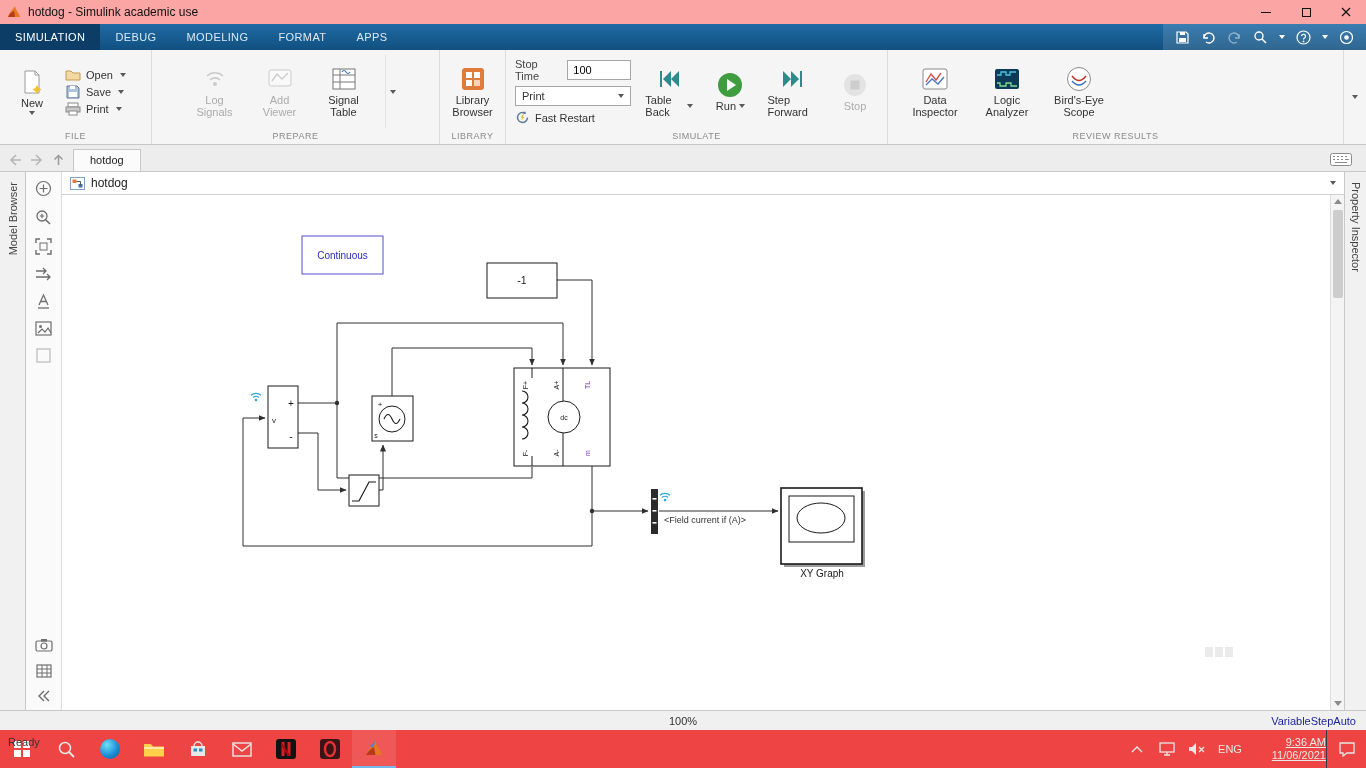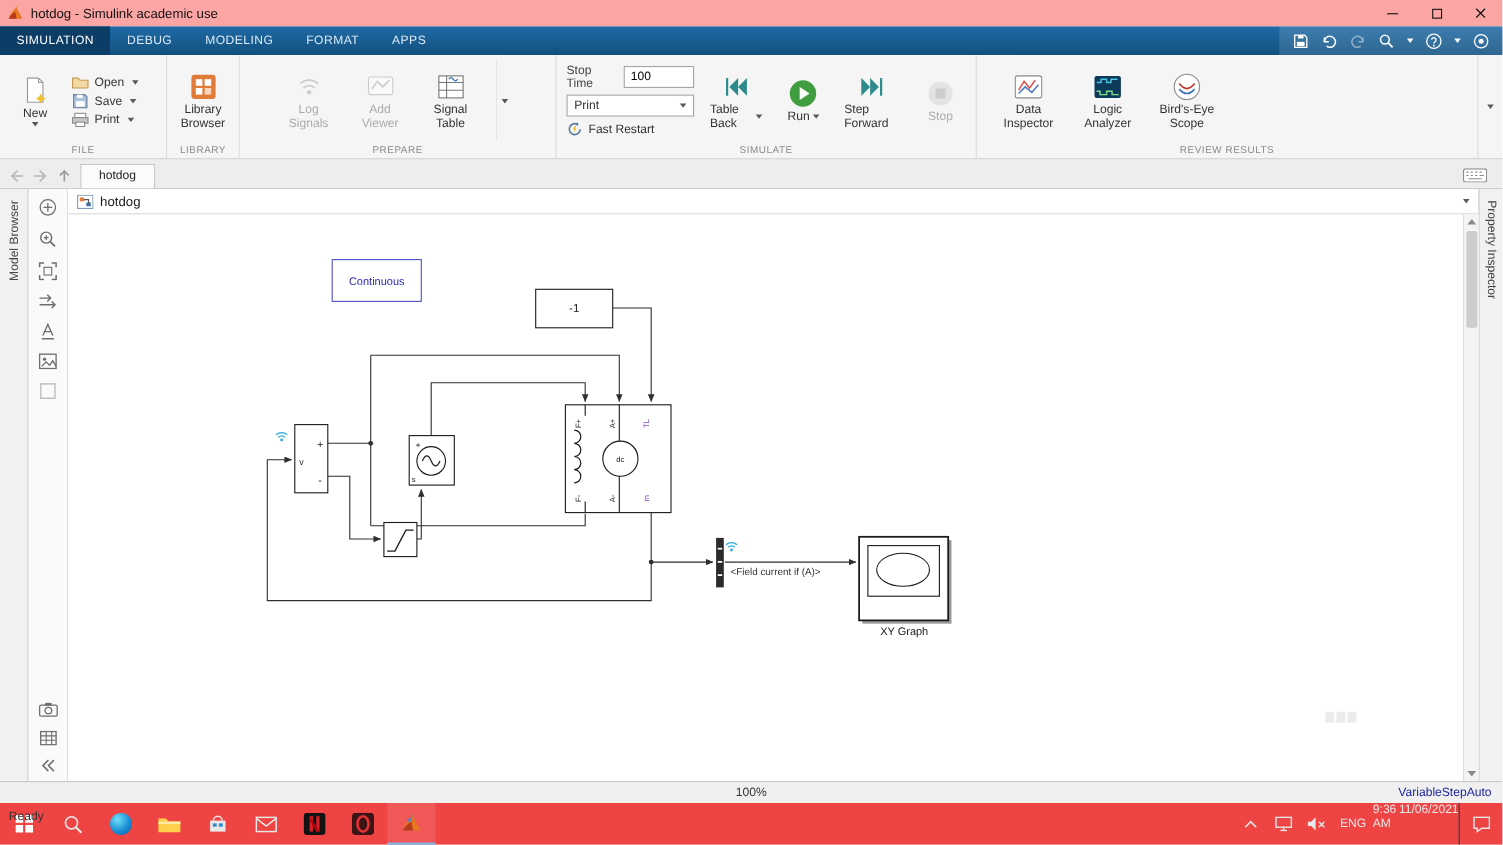--- a/index.html
+++ b/index.html
@@ -79,21 +79,21 @@
   .statusbar .zoom { position:absolute; left:50%; transform:translateX(-50%); }
   .statusbar .right { margin-left:auto; padding-right:10px; color:#181F9E; }
 
   
   .taskbar { height:38px; background:#ef4444; display:flex; align-items:stretch; color:#E8E8E8; }
   .tcell { width:44px; display:flex; align-items:center; justify-content:center; }
   .tcell.active { background:rgba(255,255,255,.10); border-bottom:2px solid #76B9ED; }
   .tray { margin-left:auto; display:flex; align-items:stretch; }
   .tray .tcell { width:30px; }
   .lang { width:36px; display:flex; align-items:center; justify-content:center; font-size:11px; }
-  .clock { width:78px; display:flex; flex-direction:row; align-items:flex-start; justify-content:center; font-size:11px; line-height:13px; }
+  .clock { width:78px; display:flex; flex-direction:column; align-items:flex-end; justify-content:center; font-size:11px; line-height:13px;text-decoration:underline; }
   .notif { width:40px; border-left:1px solid #3A3B40; display:flex; align-items:center; justify-content:center; }
 
   svg text { font-family:"Liberation Sans",sans-serif; }
   .pt { font-size:7px; fill:#1A1A1A; }
   .ptp { font-size:7px; fill:#7A3CC0; }
 </style>
 </head>
 <body>
 
 <div class="titlebar">
@@ -196,65 +196,65 @@
               <rect x="4" y="9" width="8" height="4" fill="#fff" stroke="#8A8A8A"></rect>
             </svg>
           <span>Print</span>
           <i class="car"></i>
         </div>
       </div>
     </div>
     <div class="rsec-l">FILE</div>
   </div>
 
+  <div class="rsec" style="width:288px">
+    <div class="rsec-c" style="gap:18px; justify-content:center">
+      <div class="bigbtn disabled">
+        <svg width="26" height="26">
+            <circle cx="13" cy="18" r="2" fill="#9A9A9A"></circle>
+            <path d="M8,14 a7,7 0 0 1 10,0 M5,10 a11.5,11.5 0 0 1 16,0" fill="none" stroke="#9A9A9A" stroke-width="1.6"></path>
+          </svg>
+        <span class="blabel2" style="width:48px">Log Signals</span>
+      </div>
+      <div class="bigbtn disabled">
+        <svg width="26" height="26">
+            <rect x="2" y="4" width="22" height="16" rx="2" fill="#fff" stroke="#9A9A9A"></rect>
+            <polyline points="5,15 10,8 15,13 21,7" fill="none" stroke="#9A9A9A" stroke-width="1.4"></polyline>
+          </svg>
+        <span class="blabel2" style="width:44px">Add Viewer</span>
+      </div>
+      <div class="bigbtn">
+        <svg width="26" height="26">
+            <rect x="2" y="3" width="22" height="20" fill="#fff" stroke="#777"></rect>
+            <path d="M2,9 h22 M9,3 v20 M2,16 h22" stroke="#777"></path>
+            <path d="M11,6 q2,-3 4,0 t4,0" fill="none" stroke="#3B72B8" stroke-width="1.2"></path>
+          </svg>
+        <span class="blabel2" style="width:44px">Signal Table</span>
+      </div>
+      <div class="gallery-exp">
+          <i class="car"></i>
+        </div>
+    </div>
+    <div class="rsec-l">PREPARE</div>
+  </div>
+
   <div class="rsec" style="width:66px">
     <div class="rsec-c" style="justify-content:center">
       <div class="bigbtn">
         <svg width="26" height="26">
             <rect x="2" y="2" width="22" height="22" rx="3" fill="#E07B39"></rect>
             <rect x="6" y="6" width="6" height="6" fill="#fff"></rect>
             <rect x="14" y="6" width="6" height="6" fill="#fff"></rect>
             <rect x="6" y="14" width="6" height="6" fill="#fff"></rect>
             <rect x="14" y="14" width="6" height="6" fill="#FBD3B8"></rect>
           </svg>
         <span class="blabel2">Library Browser</span>
       </div>
     </div>
     <div class="rsec-l">LIBRARY</div>
-  </div>
-
-  <div class="rsec" style="width:288px">
-    <div class="rsec-c" style="gap:18px; justify-content:center">
-      <div class="bigbtn disabled">
-        <svg width="26" height="26">
-            <circle cx="13" cy="18" r="2" fill="#9A9A9A"></circle>
-            <path d="M8,14 a7,7 0 0 1 10,0 M5,10 a11.5,11.5 0 0 1 16,0" fill="none" stroke="#9A9A9A" stroke-width="1.6"></path>
-          </svg>
-        <span class="blabel2" style="width:48px">Log Signals</span>
-      </div>
-      <div class="bigbtn disabled">
-        <svg width="26" height="26">
-            <rect x="2" y="4" width="22" height="16" rx="2" fill="#fff" stroke="#9A9A9A"></rect>
-            <polyline points="5,15 10,8 15,13 21,7" fill="none" stroke="#9A9A9A" stroke-width="1.4"></polyline>
-          </svg>
-        <span class="blabel2" style="width:44px">Add Viewer</span>
-      </div>
-      <div class="bigbtn">
-        <svg width="26" height="26">
-            <rect x="2" y="3" width="22" height="20" fill="#fff" stroke="#777"></rect>
-            <path d="M2,9 h22 M9,3 v20 M2,16 h22" stroke="#777"></path>
-            <path d="M11,6 q2,-3 4,0 t4,0" fill="none" stroke="#3B72B8" stroke-width="1.2"></path>
-          </svg>
-        <span class="blabel2" style="width:44px">Signal Table</span>
-      </div>
-      <div class="gallery-exp">
-          <i class="car"></i>
-        </div>
-    </div>
-    <div class="rsec-l">PREPARE</div>
   </div>
 
   <div class="rsec" style="width:382px">
     <div class="rsec-c" style="gap:14px">
       <div class="simcol">
         <div class="strow">
           <span>Stop Time</span>
           <input class="stinput" value="100" style="">
         </div>
         <div class="mode-select">

